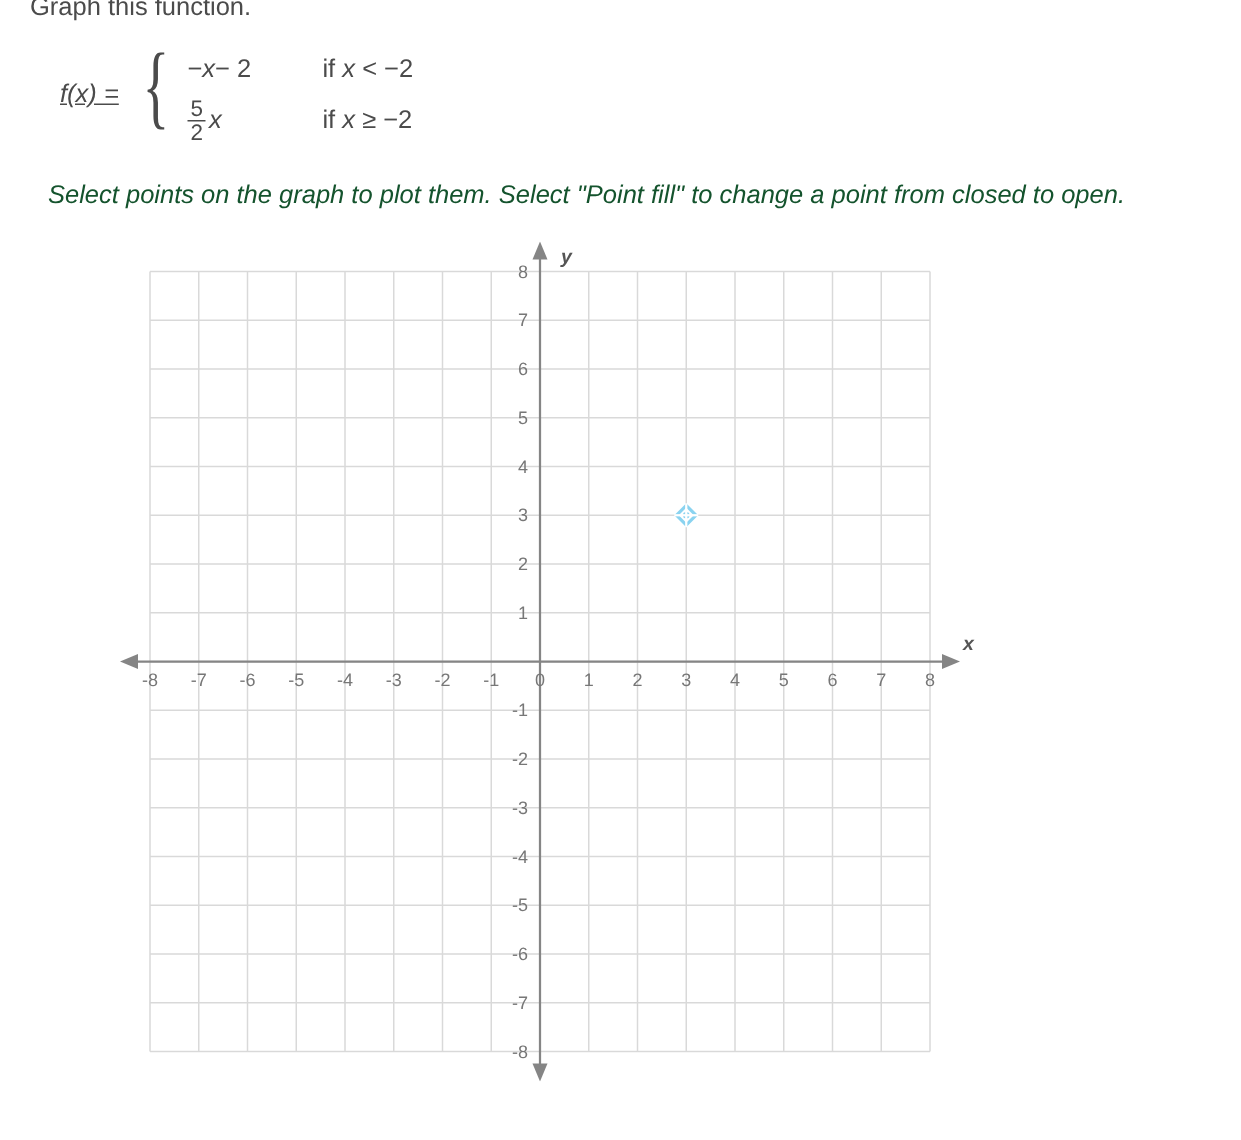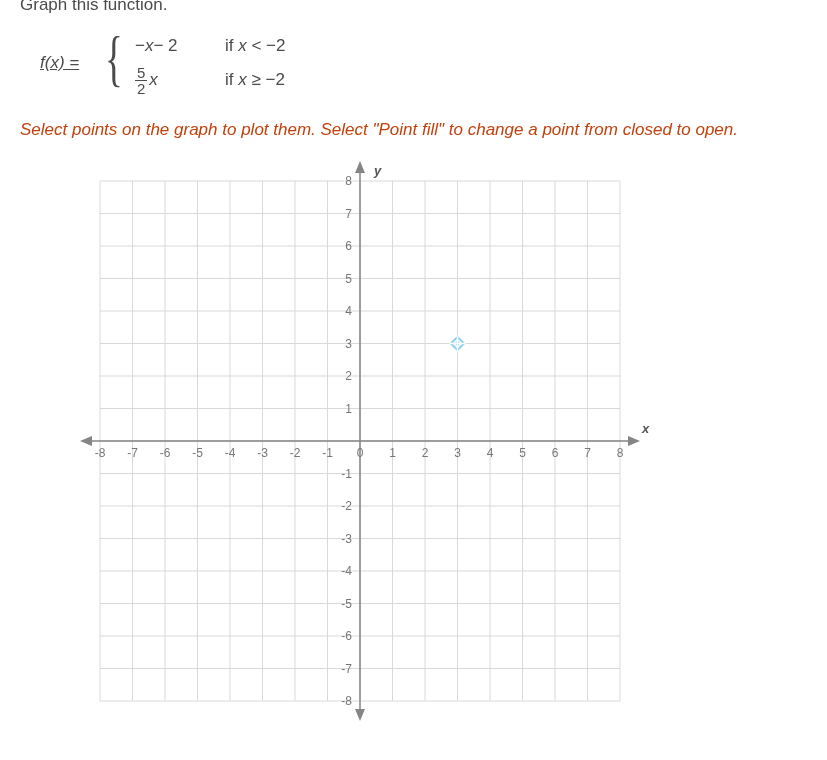--- a/index.html
+++ b/index.html
@@ -17,21 +17,21 @@
     margin-top: -5px;
   }
   .func-def {
     display: flex;
     align-items: center;
     margin: 8px 0 20px 20px;
     font-size: 17px;
     font-style: italic;
     color: #4b4b4b;
   }
-  .func-label { margin-right: 20px; text-decoration: underline; }
+  .func-label { margin-right: 10px; text-decoration: underline; }
   .brace-wrap {
     display: flex;
     align-items: stretch;
   }
   .brace {
     font-size: 62px;
     font-style: normal;
     line-height: 0.95;
     margin-right: 6px;
     font-family: 'Times New Roman', serif;
@@ -64,23 +64,23 @@
     font-style: normal;
     line-height: 1;
     margin-right: 2px;
     font-size: 15px;
   }
   .frac .num { border-bottom: 1px solid #4b4b4b; padding: 0 2px; }
   .frac .den { padding: 0 2px; }
   .instruction {
     font-style: italic;
     font-size: 17px;
-    margin: 14px 0 18px 0;
+    margin: 14px 0 18px 12px;
     line-height: 1.5;
-    color: #c2410c;
+    color: #14532d;
   }
 
   .graph-wrap {
     width: 590px;
     margin-left: 40px;
     position: relative;
   }
   svg.graph { display: block; }
 
   .grid-line { stroke: #d9d9d9; stroke-width: 1; }

